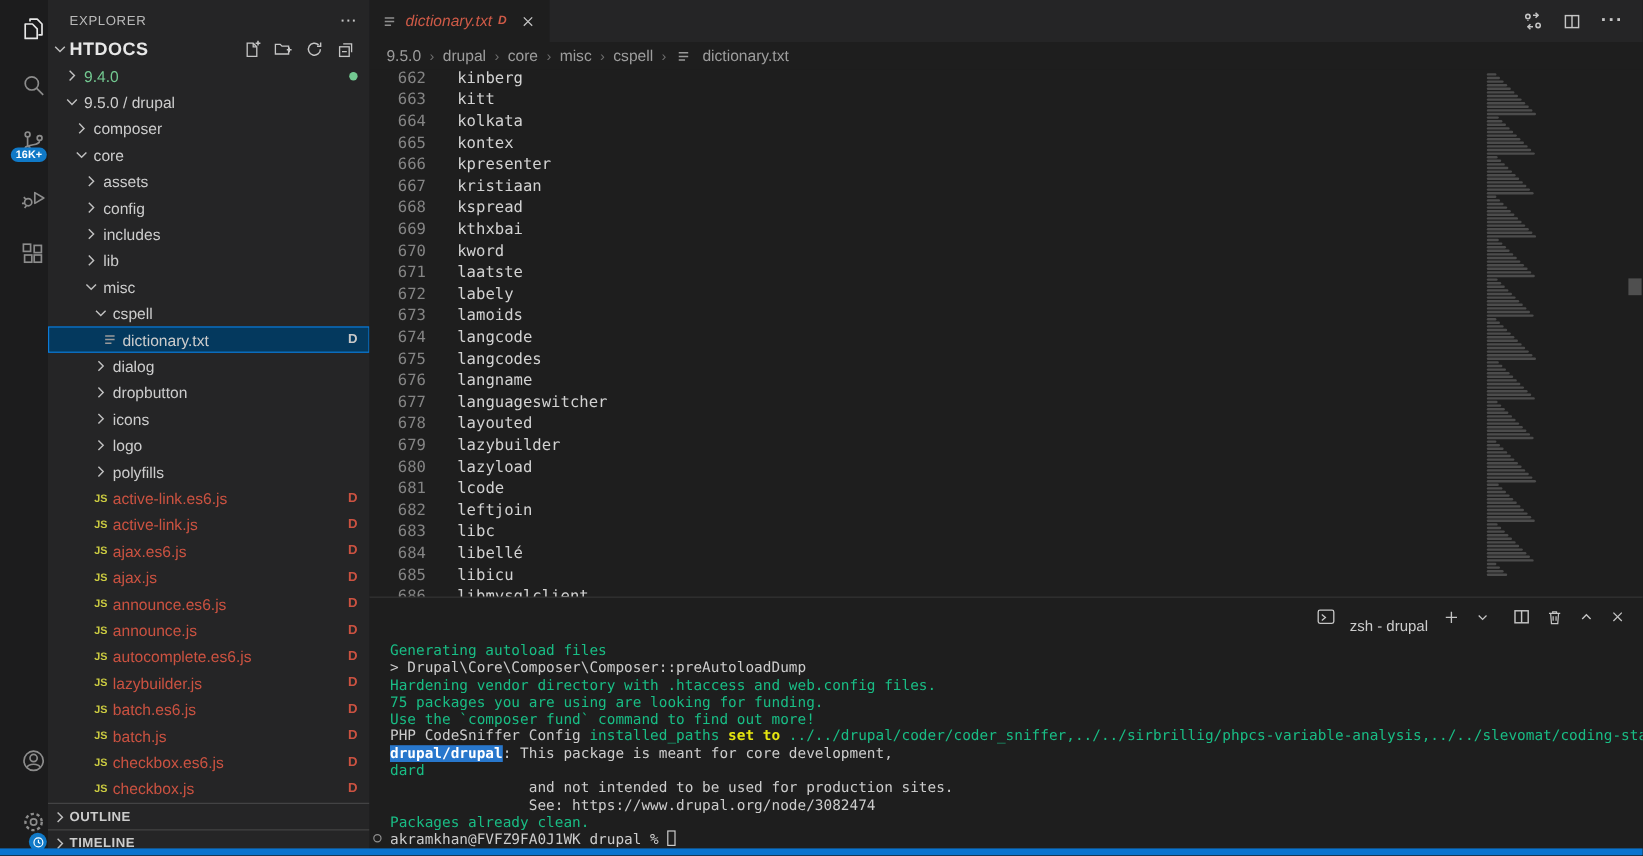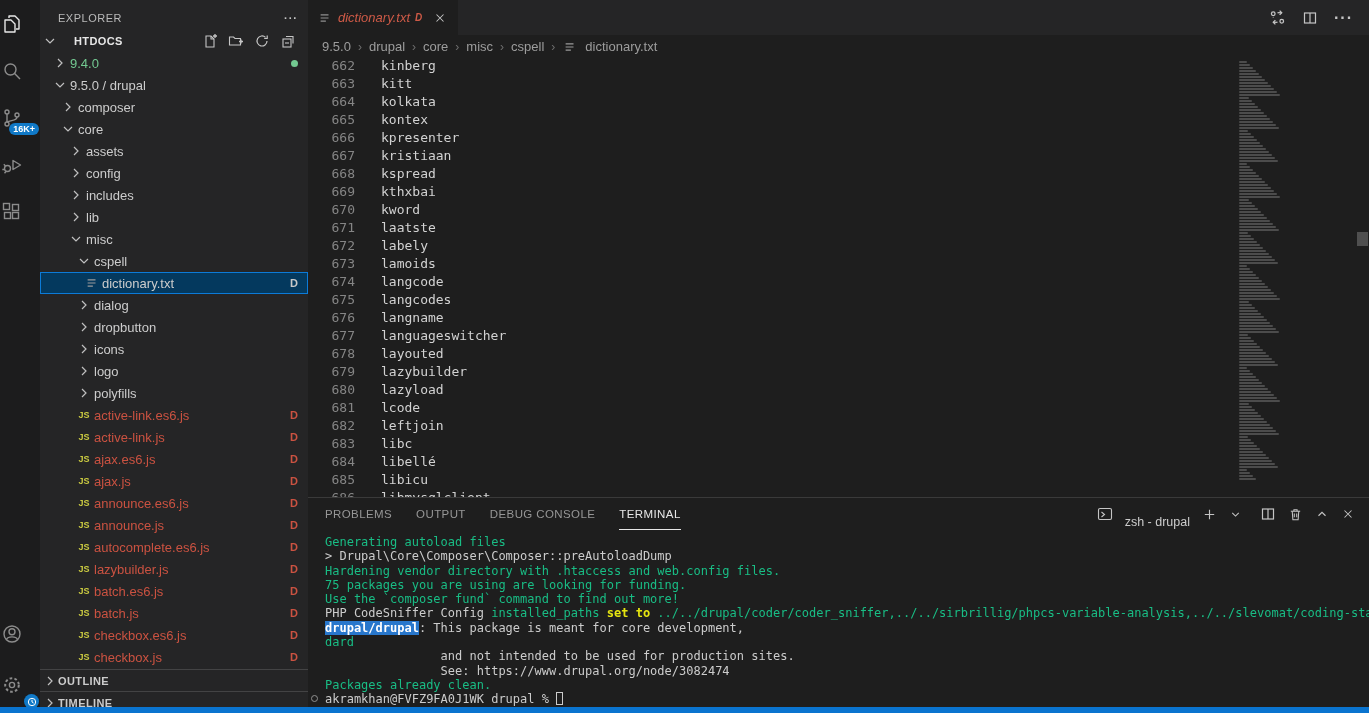--- a/index.html
+++ b/index.html
@@ -2,36 +2,36 @@
 <html><head>
 <meta charset="utf-8">
 <style>
   * { box-sizing: border-box; margin: 0; padding: 0; }
   html,body { width:1369px; height:713px; overflow:hidden; background:#1e1e1e;
     font-family:"Liberation Sans", sans-serif; }
   .app { position:relative; width:1369px; height:713px; display:flex; }
 
   
   .activitybar { width:40px; background:#1c1c1d; display:flex; flex-direction:column; flex:none; }
-  .ab-item { height:47px; display:flex; align-items:center; justify-content:flex-start;
+  .ab-item { height:47px; display:flex; align-items:center; justify-content:flex-end;
     color:#8c8c8c; position:relative; cursor:pointer; }
   .ab-item.active { color:#e7e7e7; }
   .ab-spacer { flex:1; }
   .ab-badge { position:absolute; right:1px; bottom:6px; background:#1079c7; color:#fff;
     font-size:9px; font-weight:bold; padding:1.5px 4px; border-radius:8px; line-height:1; }
   .ab-clock { position:absolute; right:1px; bottom:4px; width:15px; height:15px;
     background:#1079c7; border-radius:50%; display:flex; align-items:center; justify-content:center; }
 
   
   .sidebar { width:268px; background:#252526; flex:none; display:flex; flex-direction:column; overflow:hidden; }
   .side-title { height:30px; display:flex; align-items:center; padding:6px 10px 0 18px;
     font-size:11px; letter-spacing:.5px; color:#bababa; }
   .side-title .more { margin-left:auto; color:#c5c5c5; font-weight:bold; letter-spacing:1px; cursor:pointer; }
   .section-row { height:22px; display:flex; align-items:center; padding-left:2px;
-    font-size:11px; font-weight:bold; letter-spacing:.4px; color:#e7e7e7;gap:16px; }
+    font-size:15px; font-weight:bold; letter-spacing:.4px; color:#e7e7e7; }
   .section-actions { margin-left:auto; display:flex; gap:10px; padding-right:12px; color:#c5c5c5; }
   .section-actions svg { cursor:pointer; }
   .tree { flex:1; overflow:hidden; }
   .row { height:22px; display:flex; align-items:center; font-size:13px; color:#cccccc;
     padding-right:10px; cursor:pointer; }
   .row .lbl { margin-left:2px; white-space:nowrap; overflow:hidden; flex:1; }
   .lbl.green { color:#73c991; }
   .lbl.red { color:#cb5241; }
   .row.sel { background:#04395e; outline:1px solid #0c7bd8; outline-offset:-1px; }
   .chev { width:16px; flex:none; color:#c0c0c0; display:flex; align-items:center; justify-content:center; }
@@ -696,26 +696,20 @@
           <div class="mm" style="width: 8px;"></div>
           <div class="mm" style="width: 11px;"></div>
           <div class="mm" style="width: 14px;"></div>
           <div class="mm" style="width: 17px;"></div>
         </div>
       <div class="vthumb"></div>
     </div>
 
     <div class="panel">
       <div class="panel-tabs">
-        <span id="ptabs" style="display:flex;align-items:stretch;height:100%">
-            <span class="ptab">PROBLEMS</span>
-            <span class="ptab">OUTPUT</span>
-            <span class="ptab">DEBUG CONSOLE</span>
-            <span class="ptab active">TERMINAL</span>
-          </span>
         <span class="panel-right">
           <svg width="16" height="16" viewBox="0 0 16 16" fill="none" stroke="currentColor" stroke-width="1.1">
             <rect x="1.5" y="2.5" width="13" height="11" rx="1.5"></rect>
               <path d="M4.5 6l3 2.5-3 2.5"></path>
           </svg>
           <span class="term-label">zsh - drupal</span>
           <svg width="15" height="15" viewBox="0 0 16 16" fill="none" stroke="currentColor" stroke-width="1.2">
               <path d="M8 3v10M3 8h10"></path>
             </svg>
           <svg width="13" height="13" viewBox="0 0 16 16" fill="none" stroke="currentColor" stroke-width="1.3">

